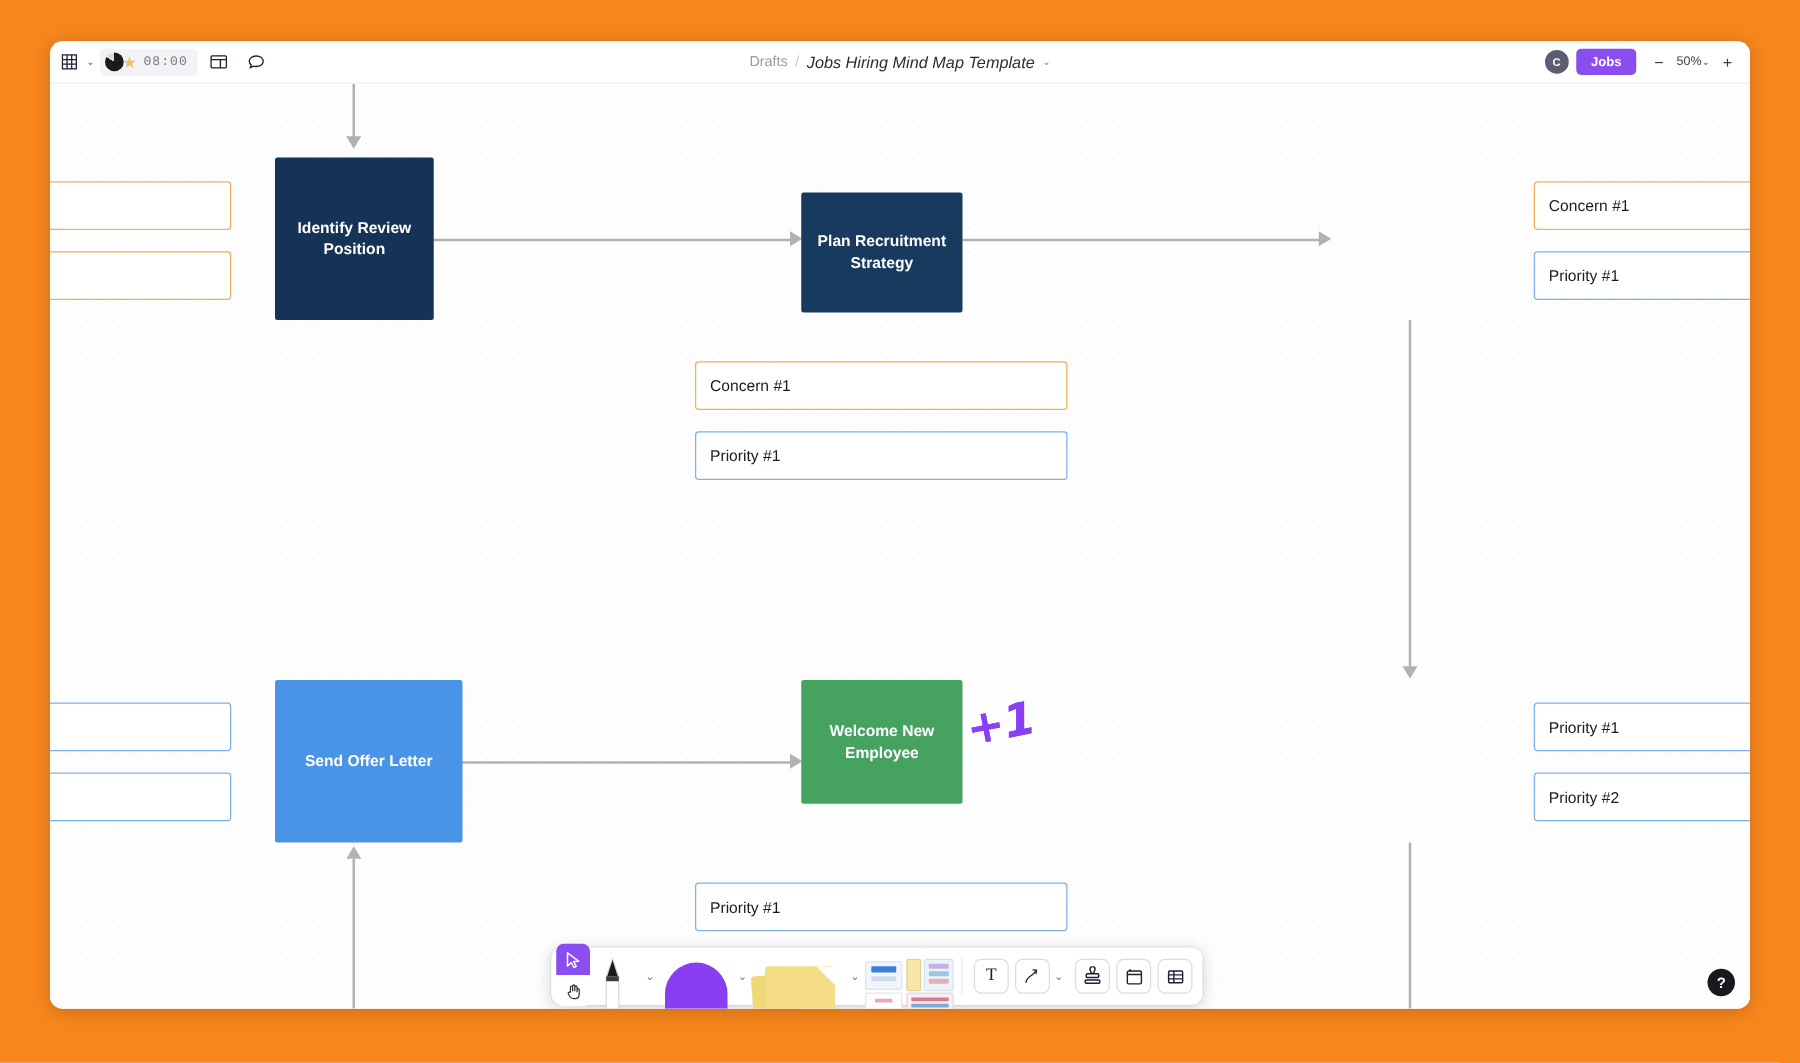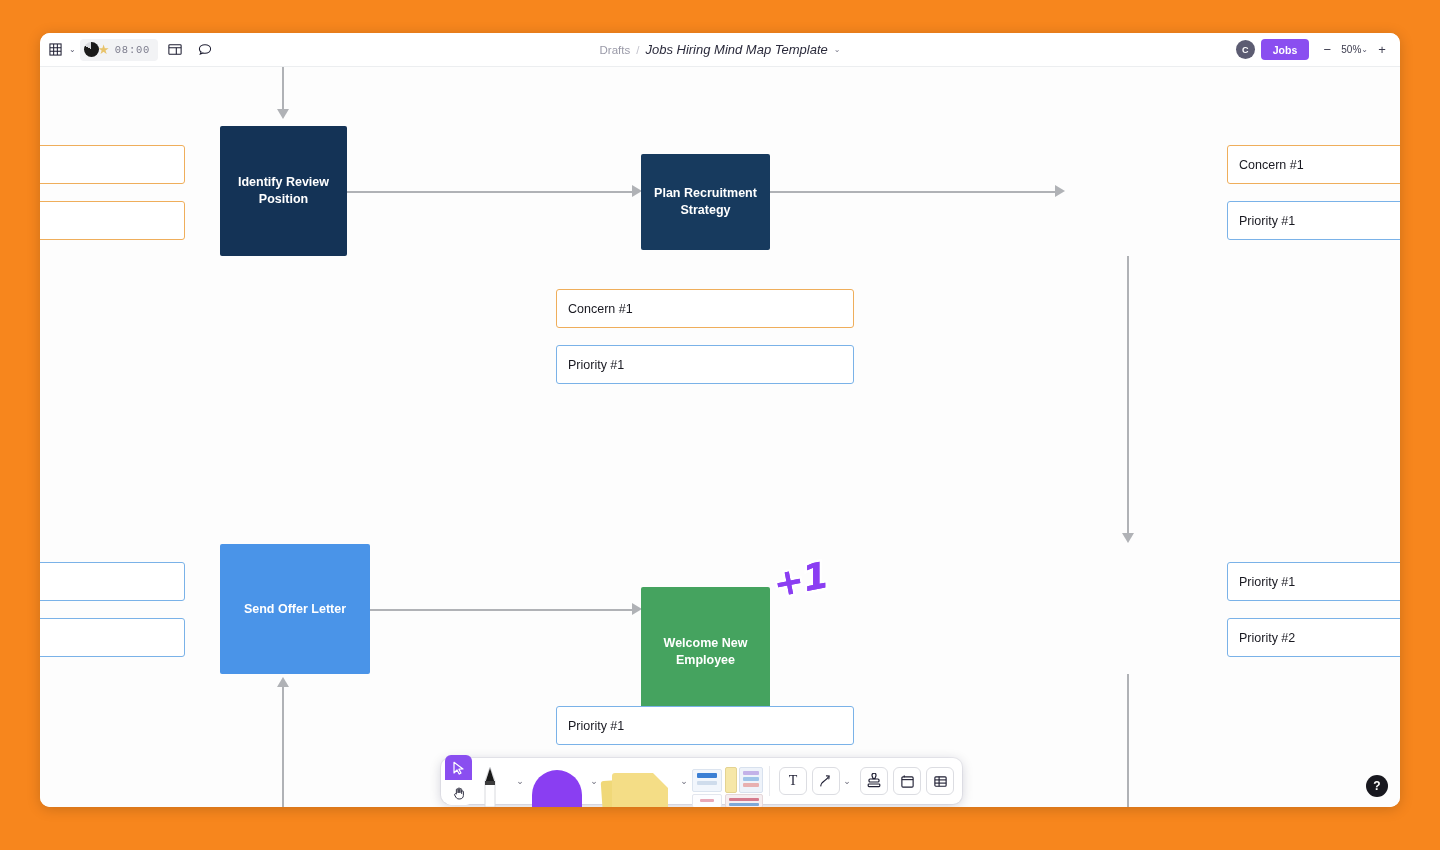--- a/index.html
+++ b/index.html
@@ -316,21 +316,21 @@
     <div class="node" style="left:180px;top:59px;width:127px;height:130px;background:#143356;">
       <span>Identify Review Position</span>
     </div>
 
     <div class="node" style="left:601px;top:59px;width:129px;height:96px;background:#173a5e;margin-top:28px;">
       <span>Plan Recruitment Strategy</span>
     </div>
 
 
 
-    <div class="node" style="left:601px;top:477px;width:129px;height:130px;background:#45a35f;margin-top:43px;">
+    <div class="node" style="left:601px;top:477px;width:129px;height:99px;background:#45a35f;">
       <span>Welcome New Employee</span>
     </div>
 
     <div class="node" style="left:180px;top:477px;width:150px;height:130px;background:#4a94e8;">
       <span>Send Offer Letter</span>
     </div>
 
     <div id="plus-one">
       <div class="sticker-text">+1</div>
       <div class="sticker-fill">+1</div>

